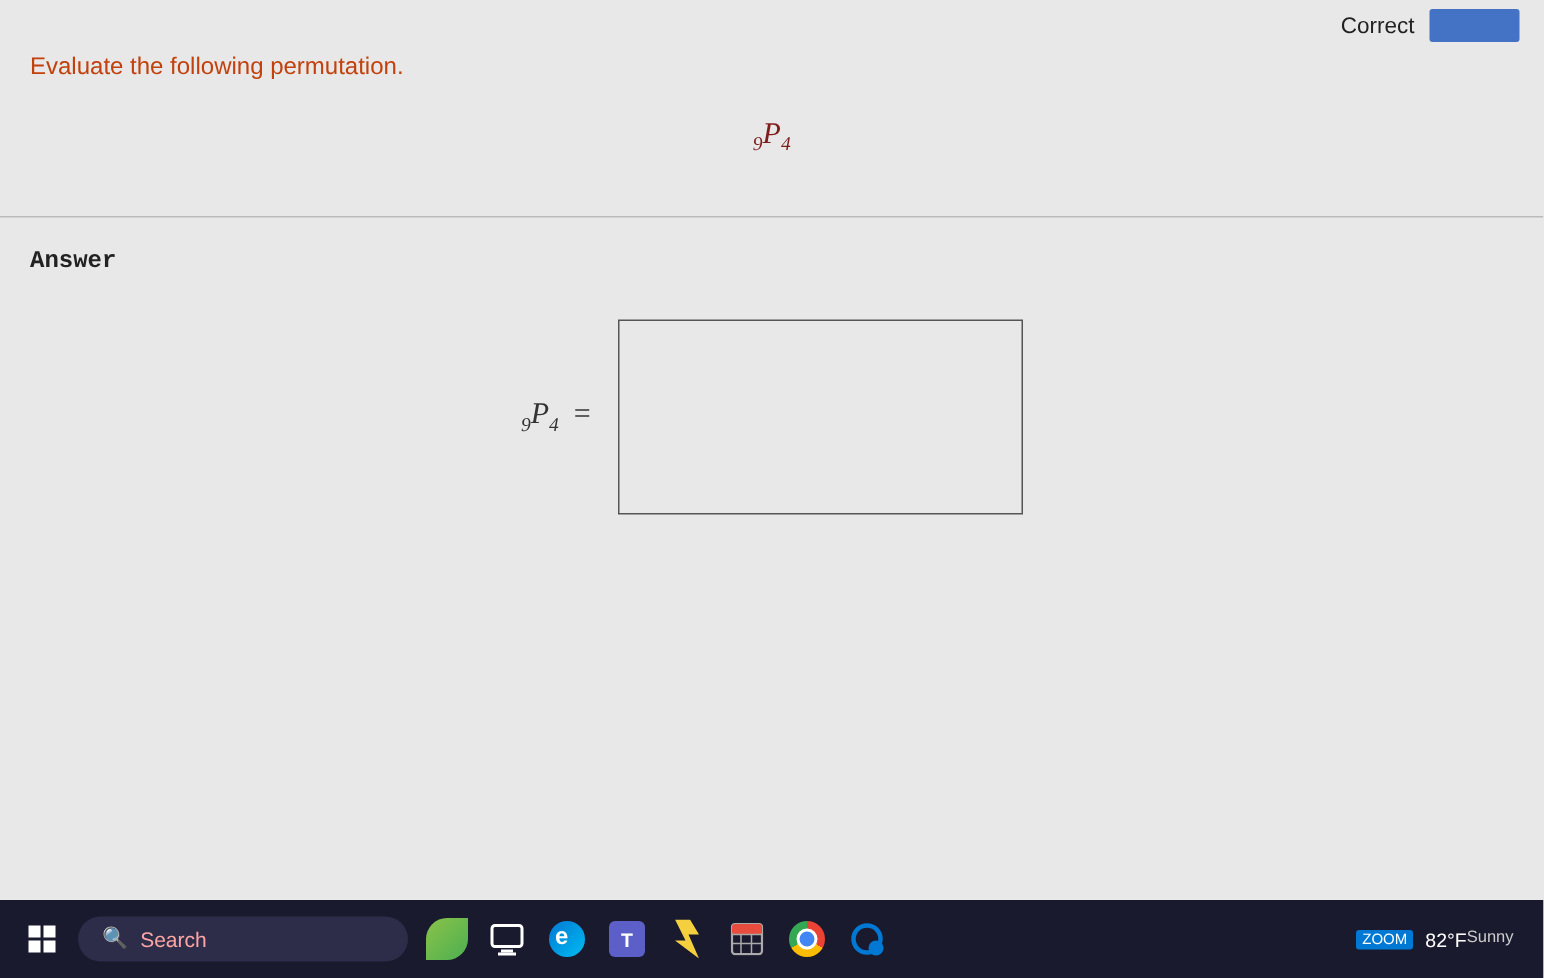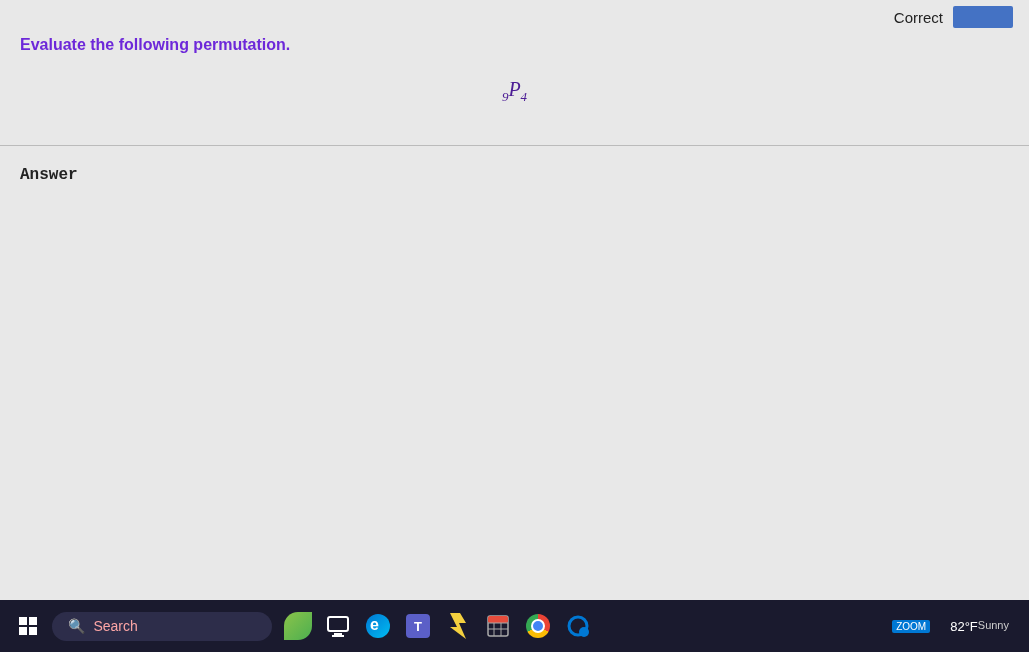--- a/index.html
+++ b/index.html
@@ -47,31 +47,31 @@
       border-radius: 2px;
     }
 
     
     .question-section {
       padding: 36px 20px 20px 20px;
     }
 
     .question-text {
       font-size: 16px;
-      color: #6d28d9;
-      font-family: Arial, sans-serif;
-      font-weight: 700;
+      color: #c2410c;
+      font-family: Arial, sans-serif;
+      font-weight: 400;
     }
 
     
     .permutation-display {
       text-align: center;
       margin: 24px 0 10px 0;
       font-size: 20px;
-      color: #4c1d95;
+      color: #7f1d1d;
     }
 
     .perm-notation {
       font-style: italic;
       font-size: 20px;
       position: relative;
       display: inline-block;
     }
 
     .perm-sub {
@@ -258,21 +258,21 @@
       height: 10px;
       background: #4285f4;
       border-radius: 50%;
       border: 2px solid white;
     }
 
     .taskbar-right {
       margin-left: auto;
       display: flex;
       align-items: center;
-      gap: 20px;
+      gap: 8px;
       padding-right: 8px;
     }
 
     .weather-info {
       display: flex;
       flex-direction: row;
       align-items: flex-start;
       margin-right: 4px;
     }
 
@@ -315,20 +315,27 @@
         <span class="perm-sub">9</span>P<span class="perm-sub">4</span>
       </span>
     </div>
   </div>
 
   <hr class="divider">
 
   <div class="answer-section">
     <div class="answer-label">Answer</div>
 
+    <div class="answer-equation">
+      <span class="equation-lhs">
+        <span class="perm-sub">9</span>P<span class="perm-sub">4</span>
+        <span class="equals-sign">&nbsp;=</span>
+      </span>
+      <div class="answer-box"></div>
+    </div>
   </div>
 
 </div>
 
 <div class="taskbar">
 
   <div class="taskbar-start">
     <div class="windows-icon">
       <div></div>
         <div></div>

